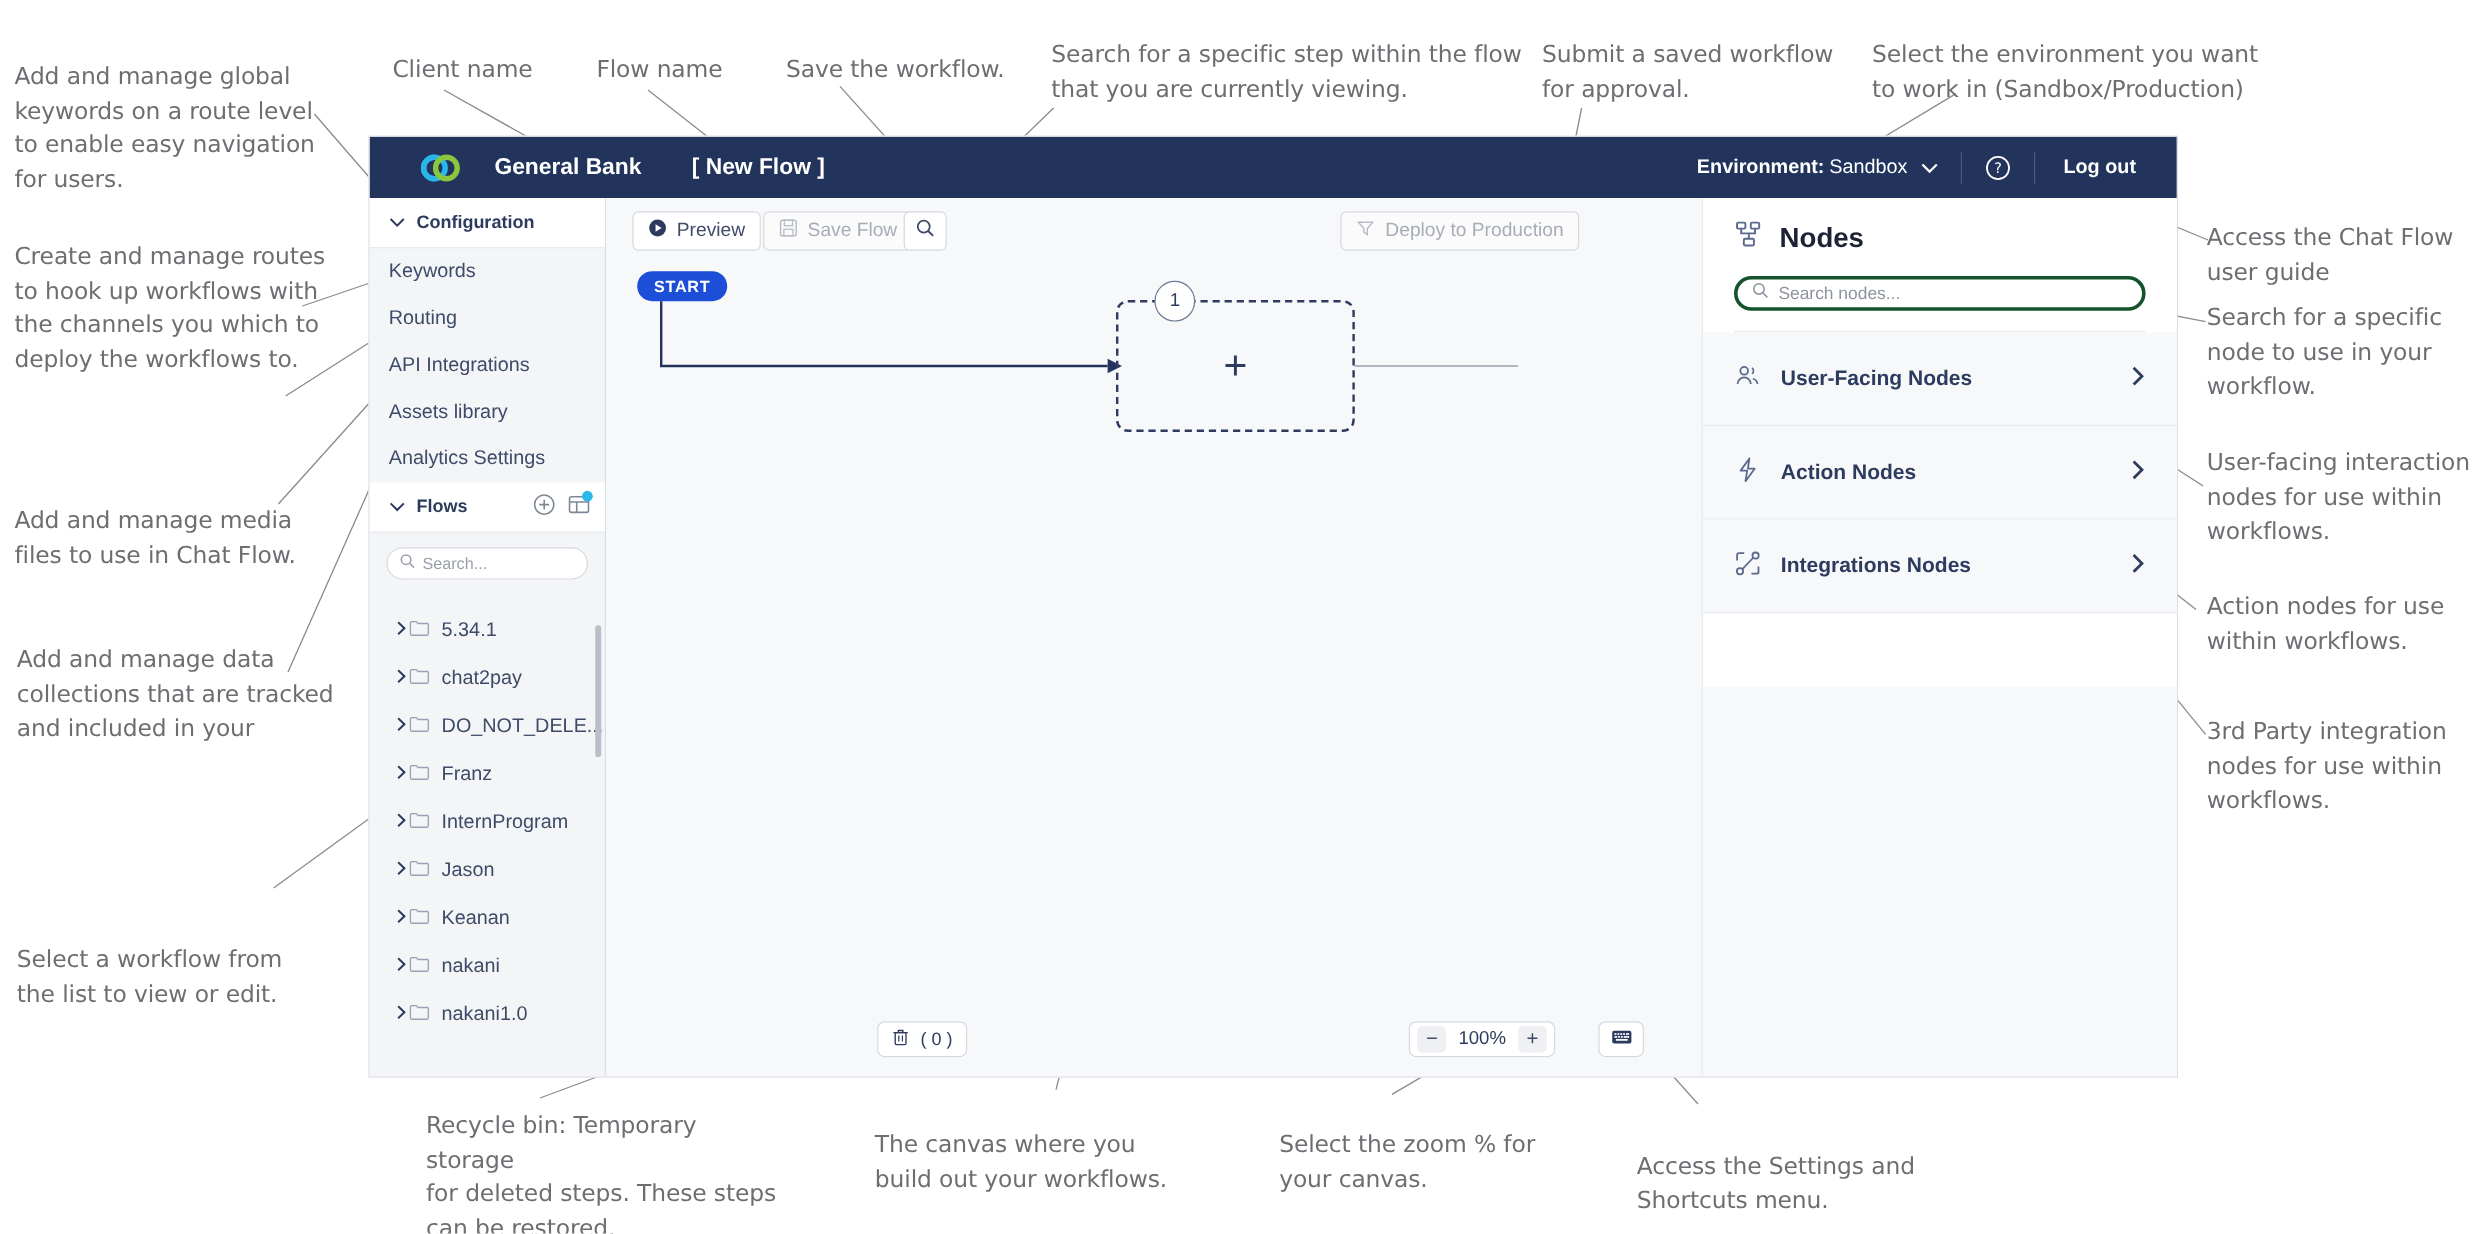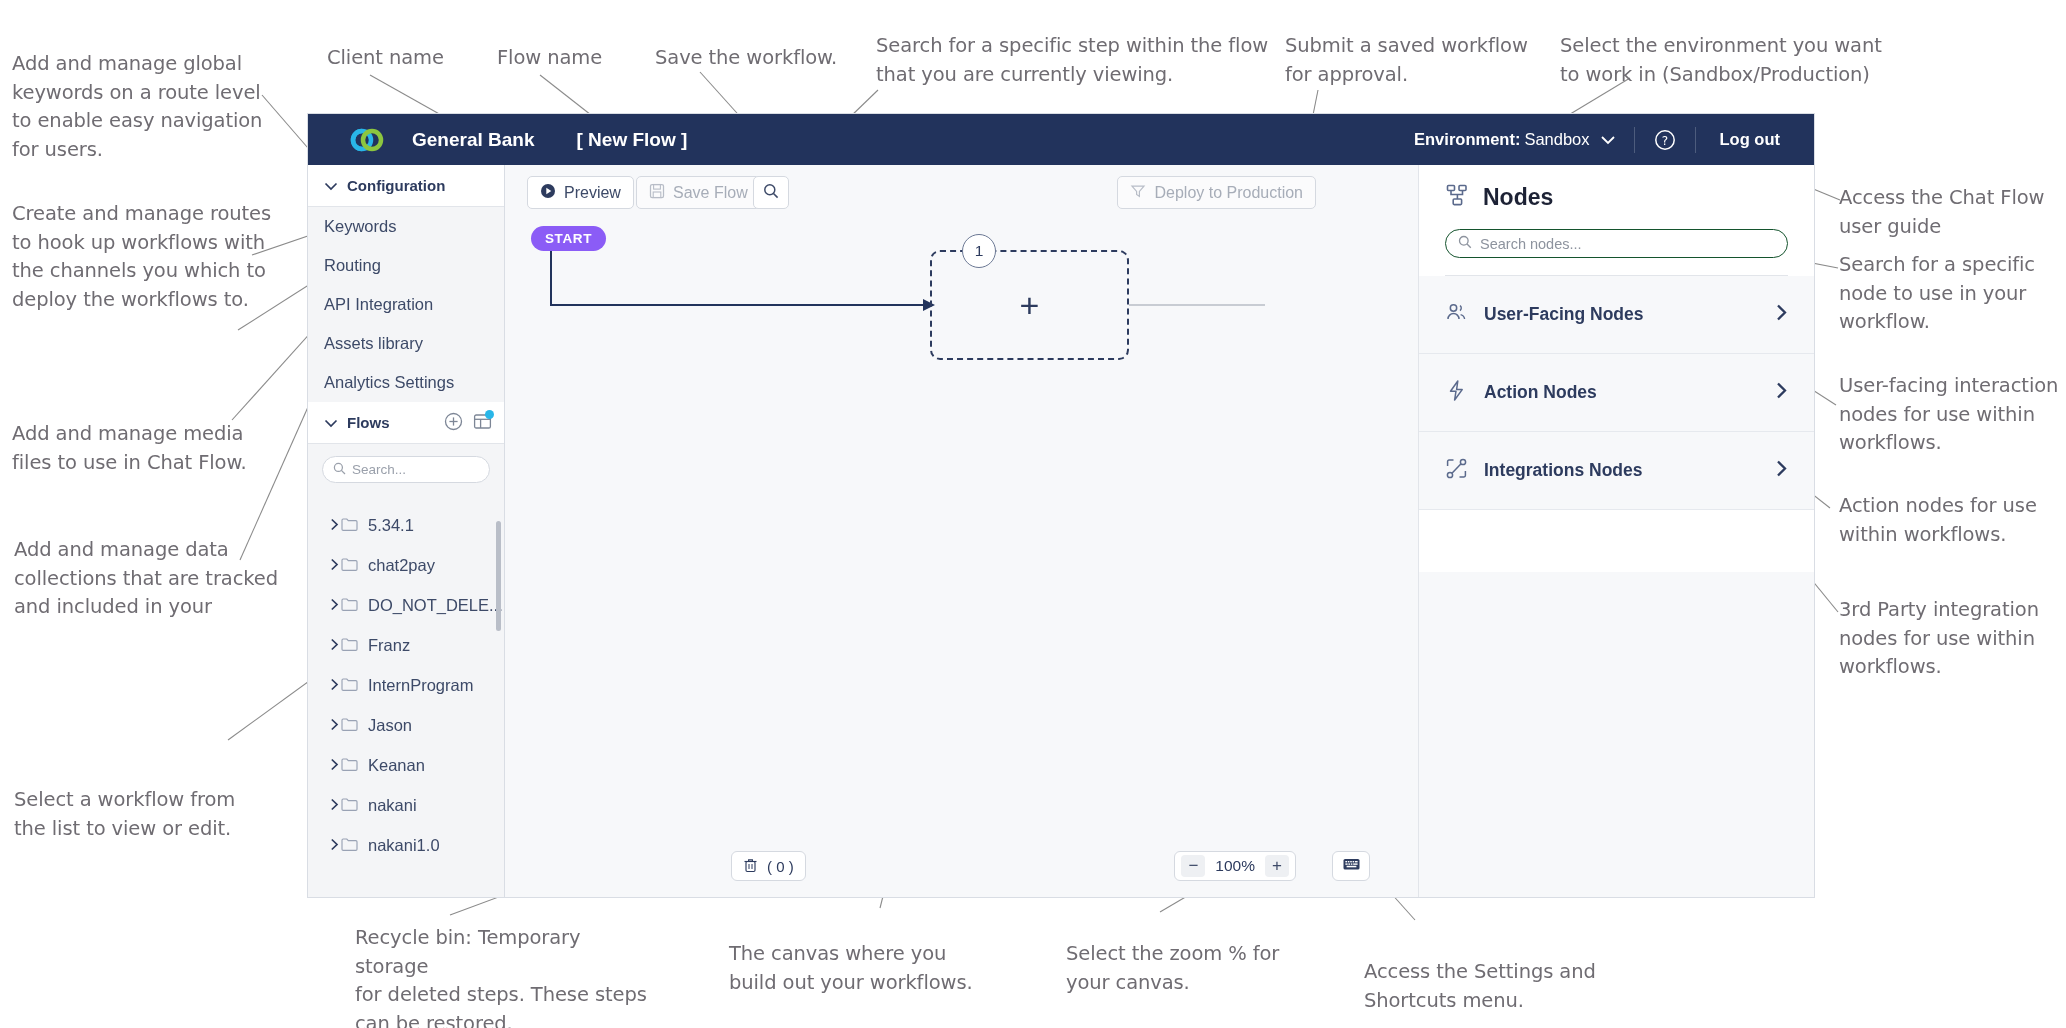--- a/index.html
+++ b/index.html
@@ -111,21 +111,21 @@
   .tbtn .tlbl { margin-left:8px; }
   .tbtn.disabled { color:#a7adb8; background:#fbfbfc; }
   #btn-preview { left:22px; top:11px; }
   #btn-save { left:131px; top:11px; }
   #btn-search { left:248px; top:11px; width:36px; justify-content:center; padding:0; }
   #btn-deploy { right:102px; top:11px; color:#a7adb8; background:#fbfbfc; }
 
   
   #start-node {
     position:absolute; left:26px; top:61px;
-    background:#8b5cf6; color:#fff; font-weight:bold; font-size:13.5px;
+    background:#1d4ed8; color:#fff; font-weight:bold; font-size:13.5px;
     letter-spacing:0.6px;
     padding:5px 14px; border-radius:13px;
   }
   
   #empty-node {
     position:absolute; left:425px; top:85px; width:199px; height:110px;
     border:2px dashed #2d3b5e; border-radius:10px;
     display:flex; align-items:center; justify-content:center;
   }
   #empty-node .plus { color:#2d3b5e; font-size:34px; line-height:1; font-weight:300; }
@@ -162,21 +162,21 @@
 
   
   #nodespanel {
     position:absolute; right:0; top:51px; width:396px; bottom:0;
     background:#fff; border-left:1px solid #e2e5ea;
   }
   #np-head { padding:18px 26px 0 26px; }
   #np-title { display:flex; align-items:center; }
   #np-title .t { font-size:23px; font-weight:bold; color:#1d2235; margin-left:13px; }
   #np-search {
-    margin-top:17px; height:29px; border:1px solid #14532d; border-radius:15px;
+    margin-top:17px; height:29px; border:3px solid #14532d; border-radius:15px;
     display:flex; align-items:center; padding-left:12px;
   }
   #np-search .ph { color:#8d939e; font-size:14.5px; margin-left:8px; }
   #np-divider { margin-top:17px; height:1px; background:#e2e5ea; }
   .np-row {
     height:78px; display:flex; align-items:center; padding:0 26px;
     background:#f7f8fa; border-bottom:1px solid #e6e9ee;
   }
   .np-row .rl { font-size:17.5px; font-weight:bold; color:#2d3b5e; margin-left:16px; }
   .np-row .rc { margin-left:auto; }
@@ -327,21 +327,21 @@
         <span class="lbl">Configuration</span>
       </div>
 
       <div class="side-item">
           <span>Keywords</span>
         </div>
       <div class="side-item">
           <span>Routing</span>
         </div>
       <div class="side-item">
-          <span>API Integration</span>
+          <span>API Integrations</span>
         </div>
       <div class="side-item">
           <span>Assets library</span>
         </div>
       <div class="side-item">
           <span>Analytics Settings</span>
         </div>
 
       <div class="side-section-hdr" id="flows-hdr">
         <span>

